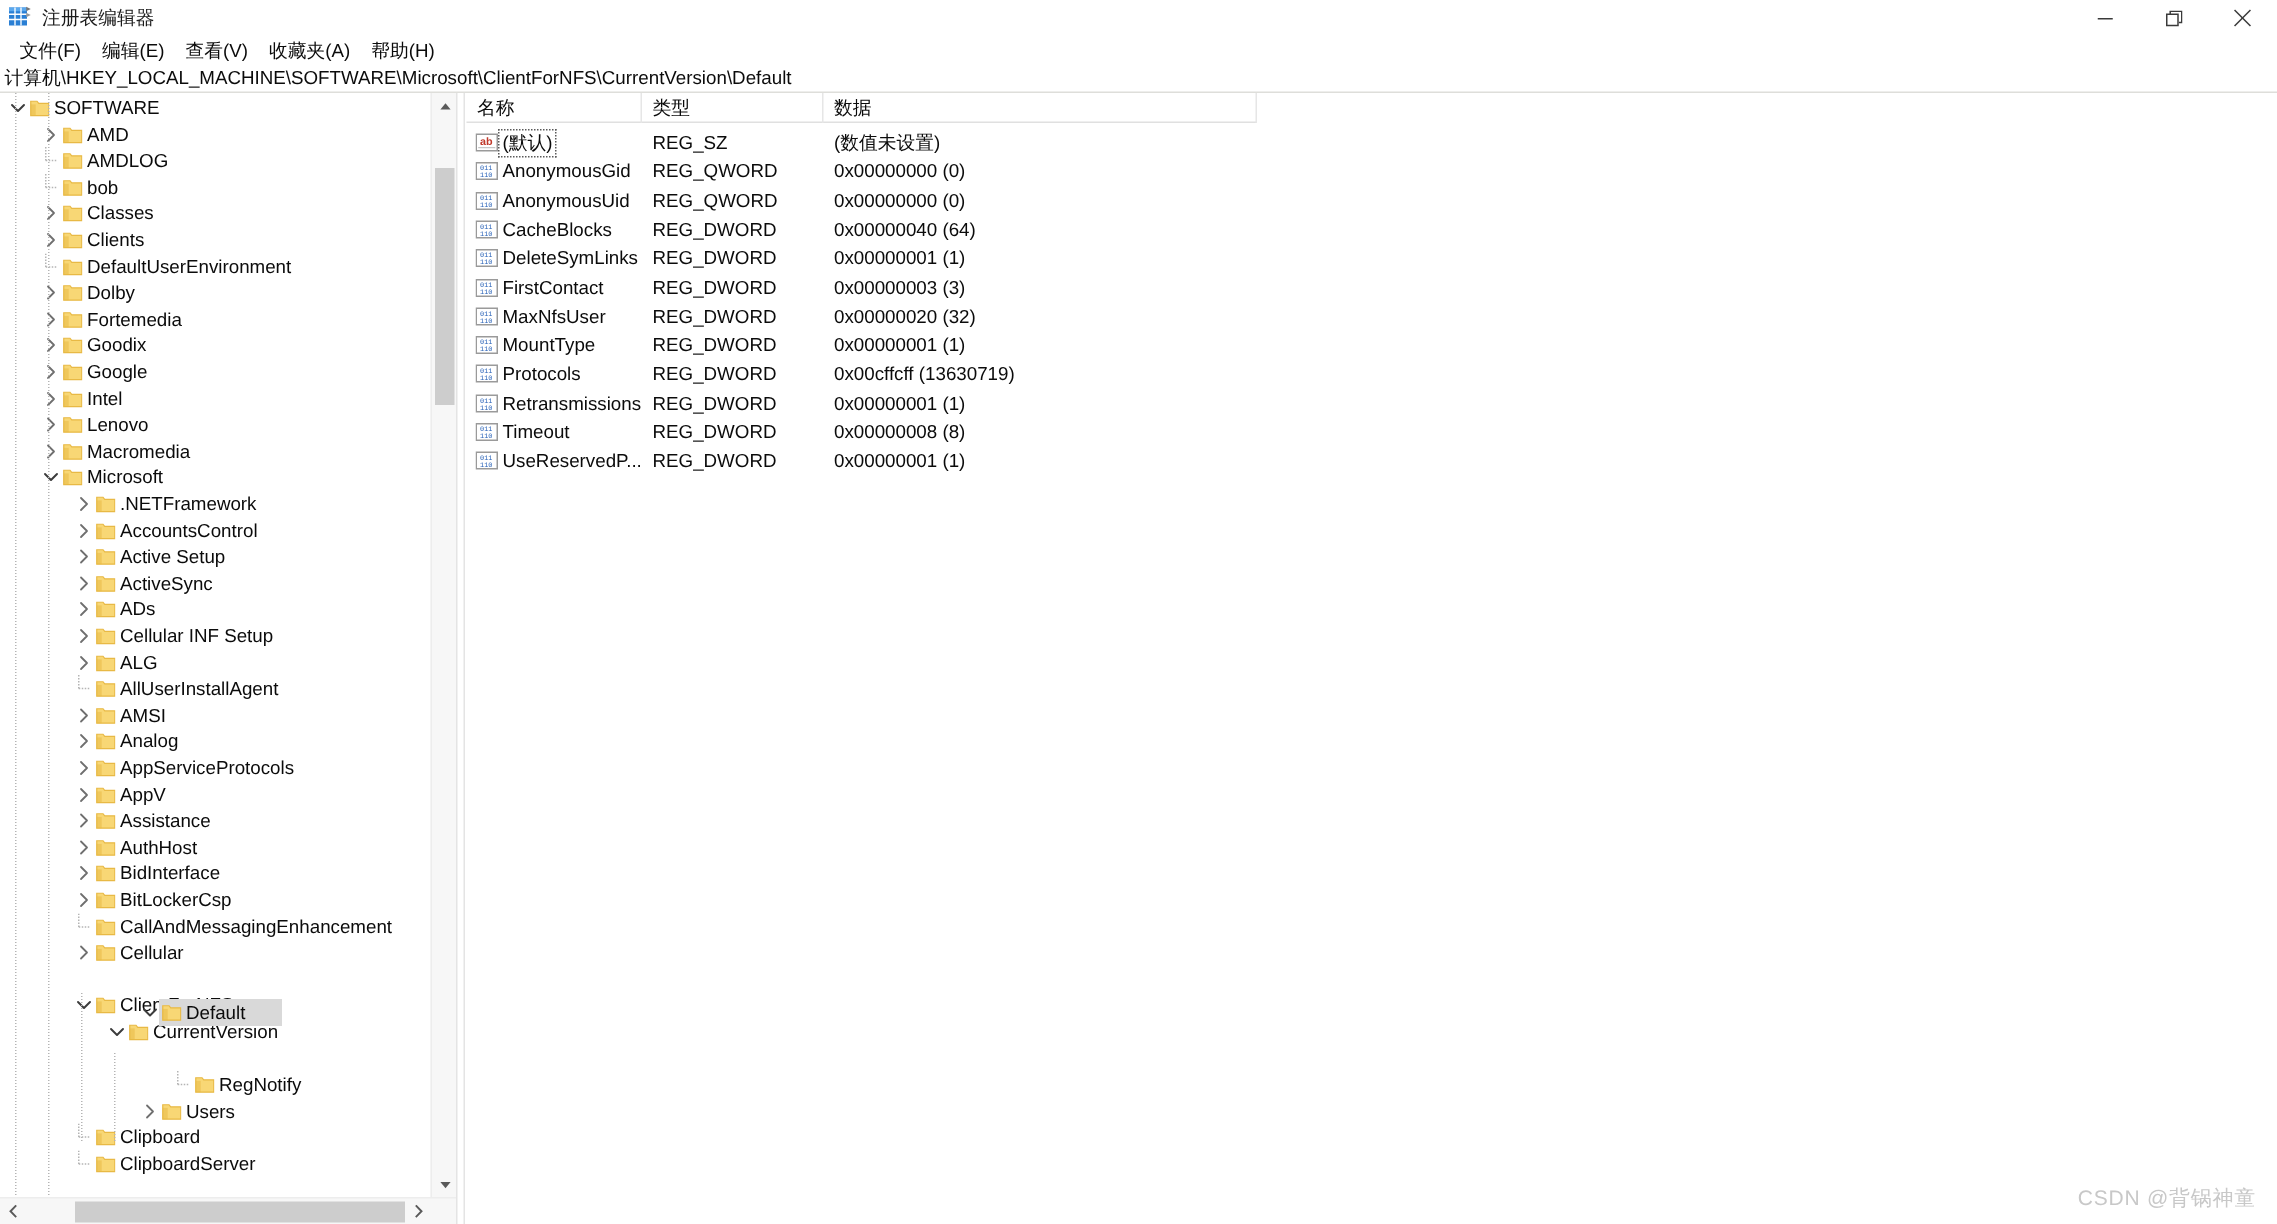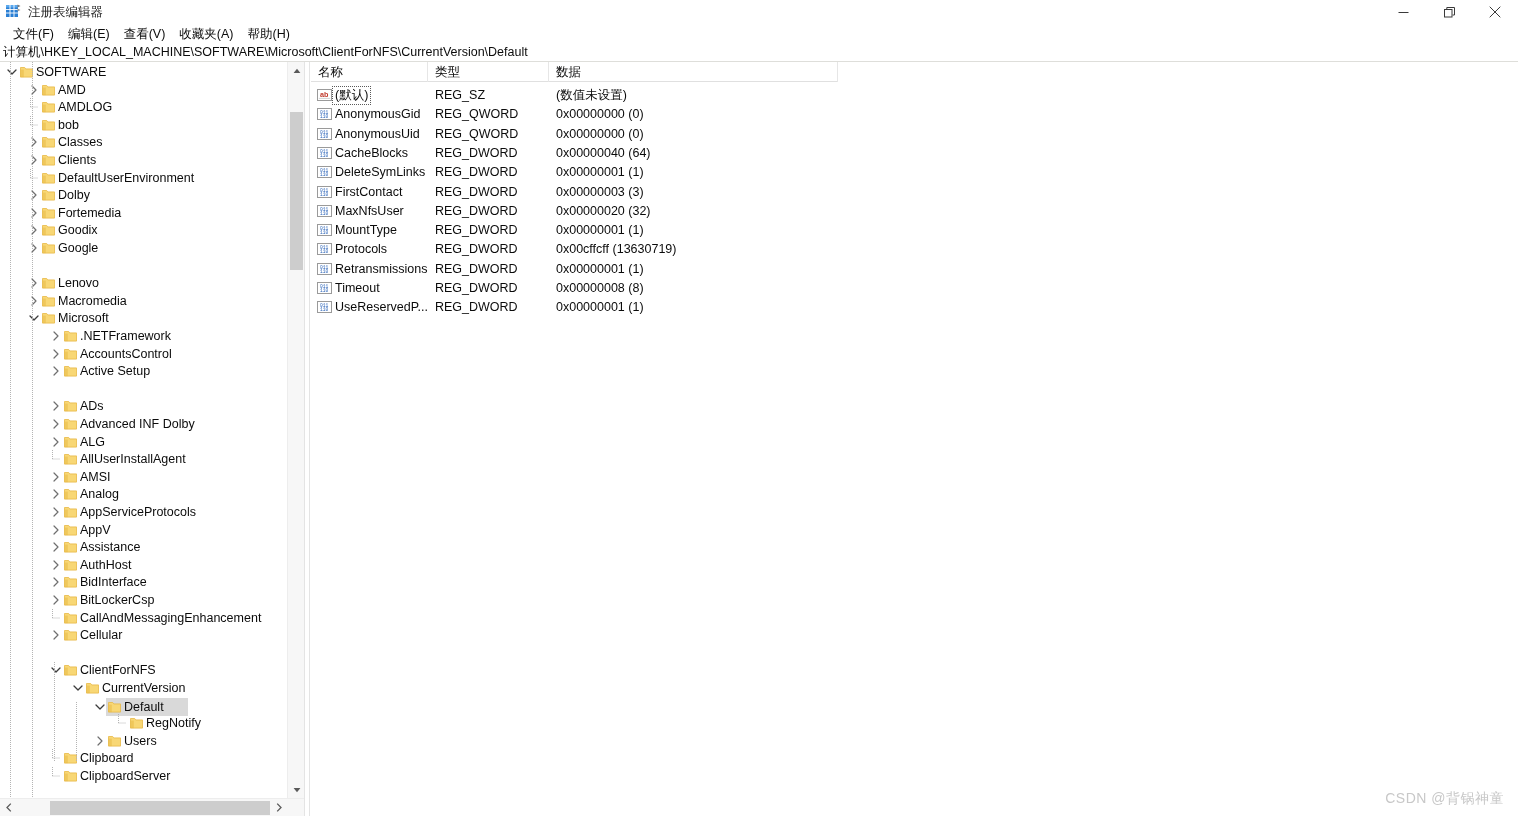--- a/index.html
+++ b/index.html
@@ -406,20 +406,34 @@
           </svg>
         </span>
         <span class="folder" style="left: 41px;">
           <svg width="13" height="12" viewBox="0 0 13 12">
             <path d="M0.5 1.5 h4.2 l1.1 1.4 h6.7 v8.2 h-12 z" fill="#f8d775" stroke="#e8b945" stroke-width="0.8"></path>
             <rect x="0.5" y="3.6" width="3.3" height="7.5" fill="#e8b945" opacity="0.55"></rect>
           </svg>
         </span>
         <span class="tlabel" style="left: 58px;">Google</span>
       </div>
+      <div class="tree-row" style="top: 194.6px;">
+        <span class="twisty" style="left: 26px;">
+          <svg width="8" height="10" viewBox="0 0 8 10">
+            <path d="M2 1 L6 5 L2 9" fill="none" stroke="#6f6f6f" stroke-width="1.2" stroke-linecap="round" stroke-linejoin="round"></path>
+          </svg>
+        </span>
+        <span class="folder" style="left: 41px;">
+          <svg width="13" height="12" viewBox="0 0 13 12">
+            <path d="M0.5 1.5 h4.2 l1.1 1.4 h6.7 v8.2 h-12 z" fill="#f8d775" stroke="#e8b945" stroke-width="0.8"></path>
+            <rect x="0.5" y="3.6" width="3.3" height="7.5" fill="#e8b945" opacity="0.55"></rect>
+          </svg>
+        </span>
+        <span class="tlabel" style="left: 58px;">Intel</span>
+      </div>
       <div class="tree-row" style="top: 212.2px;">
         <span class="twisty" style="left: 26px;">
           <svg width="8" height="10" viewBox="0 0 8 10">
             <path d="M2 1 L6 5 L2 9" fill="none" stroke="#6f6f6f" stroke-width="1.2" stroke-linecap="round" stroke-linejoin="round"></path>
           </svg>
         </span>
         <span class="folder" style="left: 41px;">
           <svg width="13" height="12" viewBox="0 0 13 12">
             <path d="M0.5 1.5 h4.2 l1.1 1.4 h6.7 v8.2 h-12 z" fill="#f8d775" stroke="#e8b945" stroke-width="0.8"></path>
             <rect x="0.5" y="3.6" width="3.3" height="7.5" fill="#e8b945" opacity="0.55"></rect>
@@ -490,20 +504,34 @@
           </svg>
         </span>
         <span class="folder" style="left: 63px;">
           <svg width="13" height="12" viewBox="0 0 13 12">
             <path d="M0.5 1.5 h4.2 l1.1 1.4 h6.7 v8.2 h-12 z" fill="#f8d775" stroke="#e8b945" stroke-width="0.8"></path>
             <rect x="0.5" y="3.6" width="3.3" height="7.5" fill="#e8b945" opacity="0.55"></rect>
           </svg>
         </span>
         <span class="tlabel" style="left: 80px;">Active Setup</span>
       </div>
+      <div class="tree-row" style="top: 317.8px;">
+        <span class="twisty" style="left: 48px;">
+          <svg width="8" height="10" viewBox="0 0 8 10">
+            <path d="M2 1 L6 5 L2 9" fill="none" stroke="#6f6f6f" stroke-width="1.2" stroke-linecap="round" stroke-linejoin="round"></path>
+          </svg>
+        </span>
+        <span class="folder" style="left: 63px;">
+          <svg width="13" height="12" viewBox="0 0 13 12">
+            <path d="M0.5 1.5 h4.2 l1.1 1.4 h6.7 v8.2 h-12 z" fill="#f8d775" stroke="#e8b945" stroke-width="0.8"></path>
+            <rect x="0.5" y="3.6" width="3.3" height="7.5" fill="#e8b945" opacity="0.55"></rect>
+          </svg>
+        </span>
+        <span class="tlabel" style="left: 80px;">ActiveSync</span>
+      </div>
       <div class="tree-row" style="top: 335.4px;">
         <span class="twisty" style="left: 48px;">
           <svg width="8" height="10" viewBox="0 0 8 10">
             <path d="M2 1 L6 5 L2 9" fill="none" stroke="#6f6f6f" stroke-width="1.2" stroke-linecap="round" stroke-linejoin="round"></path>
           </svg>
         </span>
         <span class="folder" style="left: 63px;">
           <svg width="13" height="12" viewBox="0 0 13 12">
             <path d="M0.5 1.5 h4.2 l1.1 1.4 h6.7 v8.2 h-12 z" fill="#f8d775" stroke="#e8b945" stroke-width="0.8"></path>
             <rect x="0.5" y="3.6" width="3.3" height="7.5" fill="#e8b945" opacity="0.55"></rect>
@@ -516,21 +544,21 @@
           <svg width="8" height="10" viewBox="0 0 8 10">
             <path d="M2 1 L6 5 L2 9" fill="none" stroke="#6f6f6f" stroke-width="1.2" stroke-linecap="round" stroke-linejoin="round"></path>
           </svg>
         </span>
         <span class="folder" style="left: 63px;">
           <svg width="13" height="12" viewBox="0 0 13 12">
             <path d="M0.5 1.5 h4.2 l1.1 1.4 h6.7 v8.2 h-12 z" fill="#f8d775" stroke="#e8b945" stroke-width="0.8"></path>
             <rect x="0.5" y="3.6" width="3.3" height="7.5" fill="#e8b945" opacity="0.55"></rect>
           </svg>
         </span>
-        <span class="tlabel" style="left: 80px;">Advanced INF Dolby</span>
+        <span class="tlabel" style="left: 80px;">Cellular INF Setup</span>
       </div>
       <div class="tree-row" style="top: 370.6px;">
         <span class="twisty" style="left: 48px;">
           <svg width="8" height="10" viewBox="0 0 8 10">
             <path d="M2 1 L6 5 L2 9" fill="none" stroke="#6f6f6f" stroke-width="1.2" stroke-linecap="round" stroke-linejoin="round"></path>
           </svg>
         </span>
         <span class="folder" style="left: 63px;">
           <svg width="13" height="12" viewBox="0 0 13 12">
             <path d="M0.5 1.5 h4.2 l1.1 1.4 h6.7 v8.2 h-12 z" fill="#f8d775" stroke="#e8b945" stroke-width="0.8"></path>
@@ -716,21 +744,21 @@
           </svg>
         </span>
         <span class="folder" style="left: 85px;">
           <svg width="13" height="12" viewBox="0 0 13 12">
             <path d="M0.5 1.5 h4.2 l1.1 1.4 h6.7 v8.2 h-12 z" fill="#f8d775" stroke="#e8b945" stroke-width="0.8"></path>
             <rect x="0.5" y="3.6" width="3.3" height="7.5" fill="#e8b945" opacity="0.55"></rect>
           </svg>
         </span>
         <span class="tlabel" style="left: 102px;">CurrentVersion</span>
       </div>
-      <div class="tree-row" style="top: 636px; text-align: center;">
+      <div class="tree-row" style="top: 604px; text-align: center;">
         <div class="selbg" style="left: 106px; width: 82px;"></div>
         <span class="twisty" style="left: 92px;">
           <svg width="10" height="8" viewBox="0 0 10 8">
             <path d="M1 2 L5 6 L9 2" fill="none" stroke="#3c3c3c" stroke-width="1.3" stroke-linecap="round" stroke-linejoin="round"></path>
           </svg>
         </span>
         <span class="folder" style="left: 107px;">
           <svg width="13" height="12" viewBox="0 0 13 12">
             <path d="M0.5 1.5 h4.2 l1.1 1.4 h6.7 v8.2 h-12 z" fill="#f8d775" stroke="#e8b945" stroke-width="0.8"></path>
             <rect x="0.5" y="3.6" width="3.3" height="7.5" fill="#e8b945" opacity="0.55"></rect>

